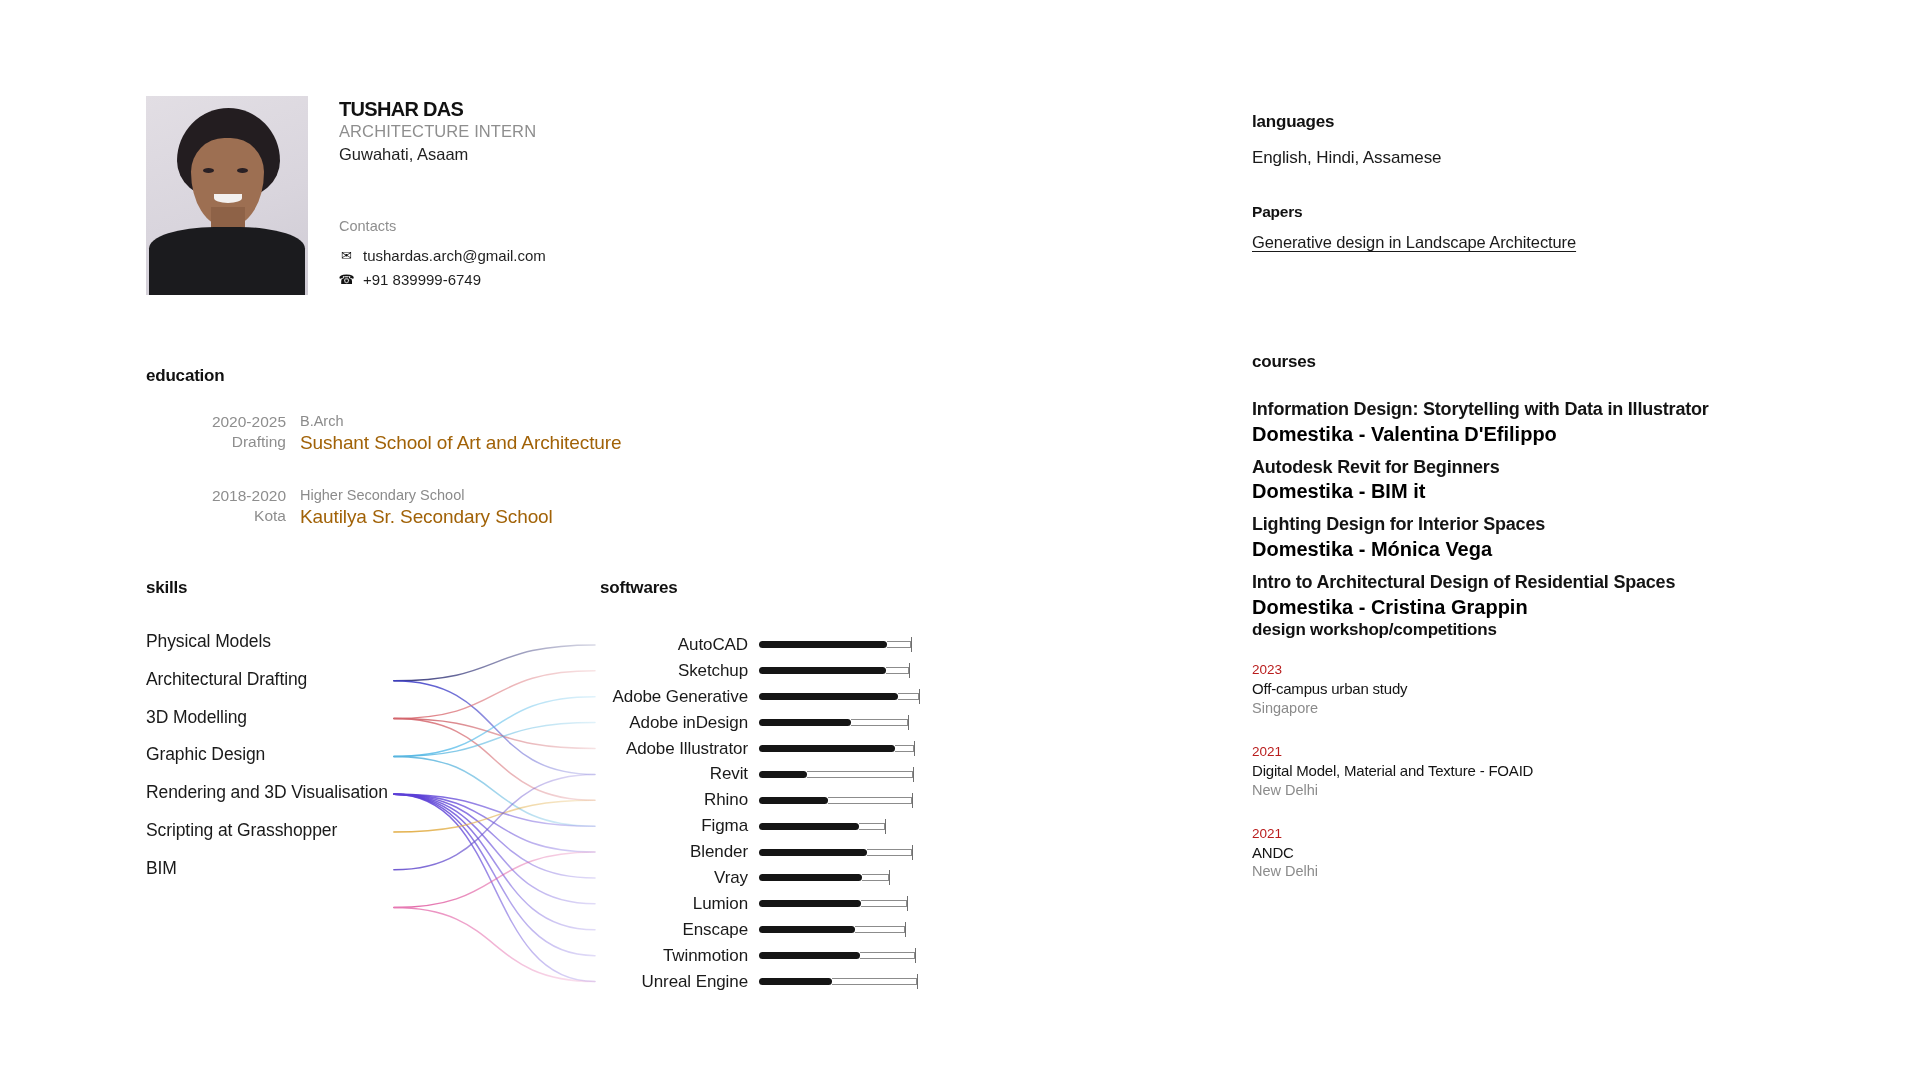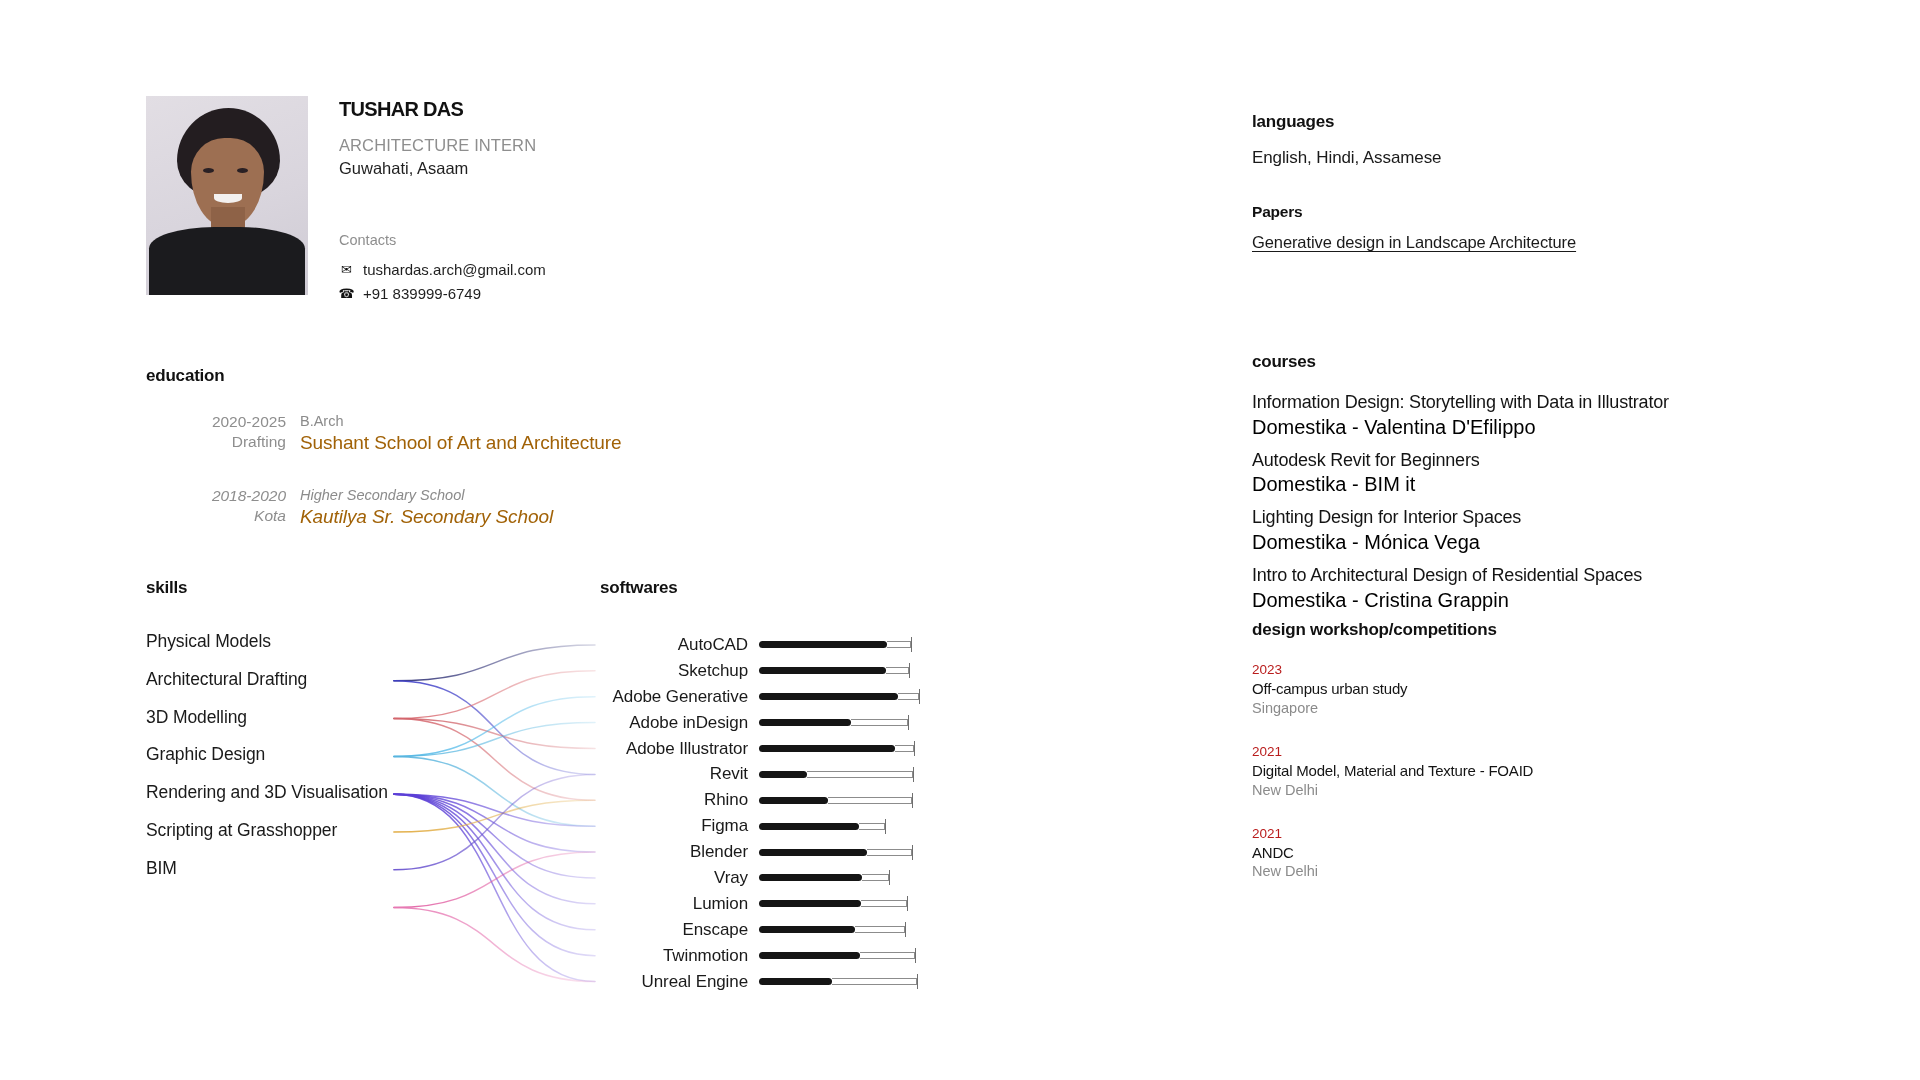--- a/index.html
+++ b/index.html
@@ -102,21 +102,21 @@
     font-weight: 700;
     letter-spacing: -0.7px;
     line-height: 1.12;
     color: #111111;
   }
   .role {
     font-size: 16.5px;
     color: #8e8e8e;
     letter-spacing: 0.1px;
     line-height: 1.24;
-    margin-top: 15px;
+    margin-top: 1px;
   }
   .city {
     font-size: 16.5px;
     color: #1f1f1f;
     line-height: 1.26;
     margin-top: 2px;
   }
   .contacts-label {
     font-size: 14.5px;
     color: #8e8e8e;
@@ -145,21 +145,21 @@
     font-size: 17px;
     font-weight: 700;
     color: #111111;
     letter-spacing: -0.2px;
   }
 
   
   .education { position: absolute; left: 146px; top: 366px; }
   .edu-list { margin-top: 26px; }
   .edu-item { display: flex; gap: 14px; }
-  .edu-item + .edu-item { margin-top: 30px; font-style: italic; }
+  .edu-item + .edu-item { margin-top: 30px; }
   .edu-when {
     width: 140px;
     text-align: right;
     flex: none;
     padding-top: 1px;
   }
   .edu-years { font-size: 15.5px; color: #8e8e8e; line-height: 1.22; }
   .edu-place { font-size: 15.5px; color: #8e8e8e; line-height: 1.3; }
   .edu-degree { font-size: 14.5px; color: #8b8b8b; line-height: 1.25; }
   .edu-school {
@@ -254,21 +254,21 @@
     display: inline-block;
     font-size: 16.5px;
     color: #1a1a1a;
     margin-top: 12px;
     text-decoration: underline;
     text-underline-offset: 3px;
     letter-spacing: -0.1px;
   }
 
   .courses { top: 352px; }
-  .course-list { margin-top: 19px; }
+  .course-list { margin-top: 26px; font-weight: bold; }
   .course-item + .course-item { margin-top: 9px; }
   .course-name {
     font-size: 18px;
     color: #141414;
     line-height: 1.26;
     letter-spacing: -0.2px;
   }
   .course-by {
     font-size: 20px;
     color: #000000;

